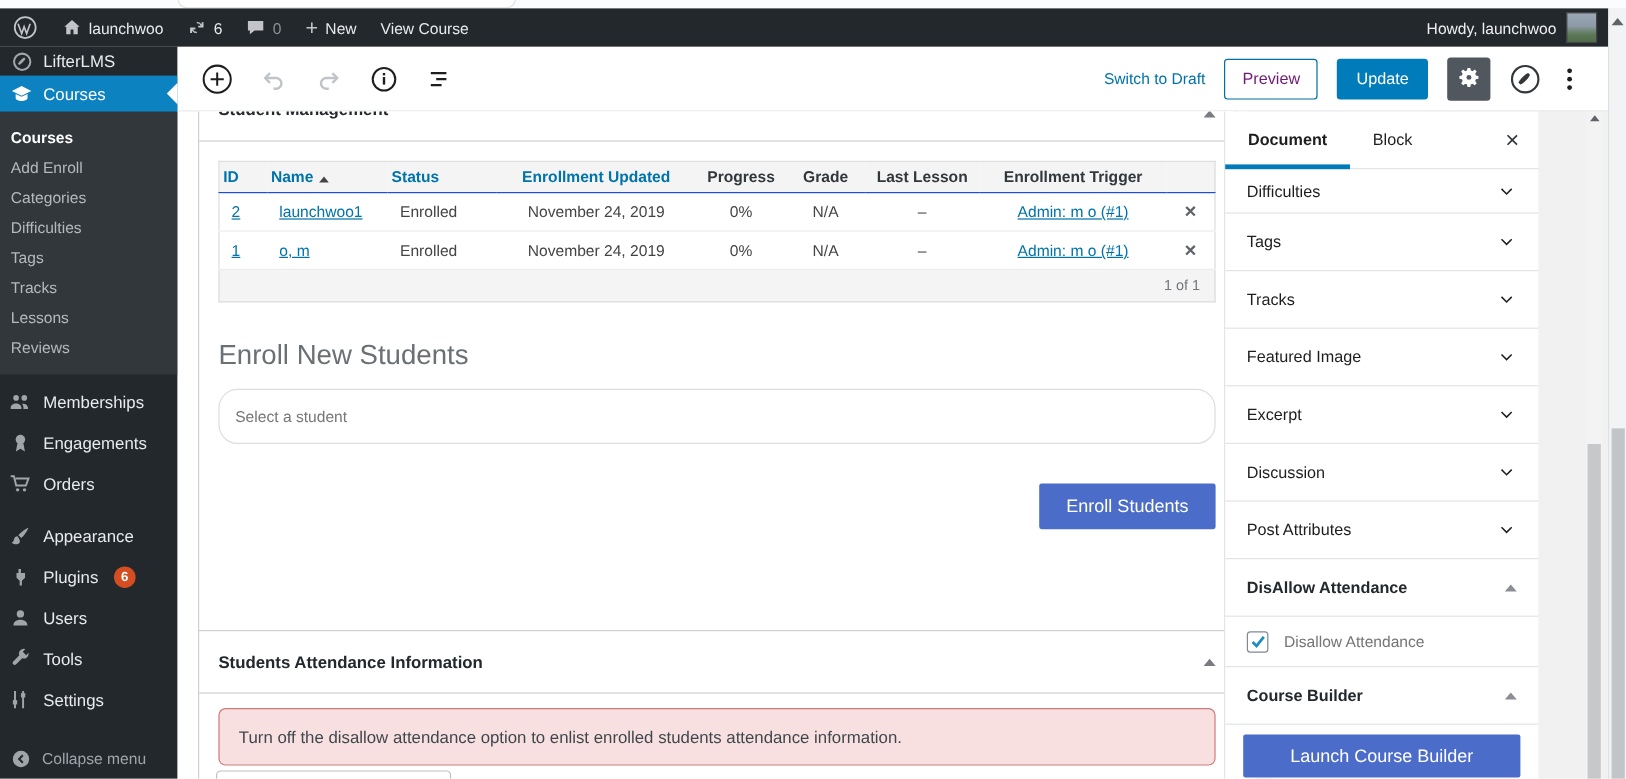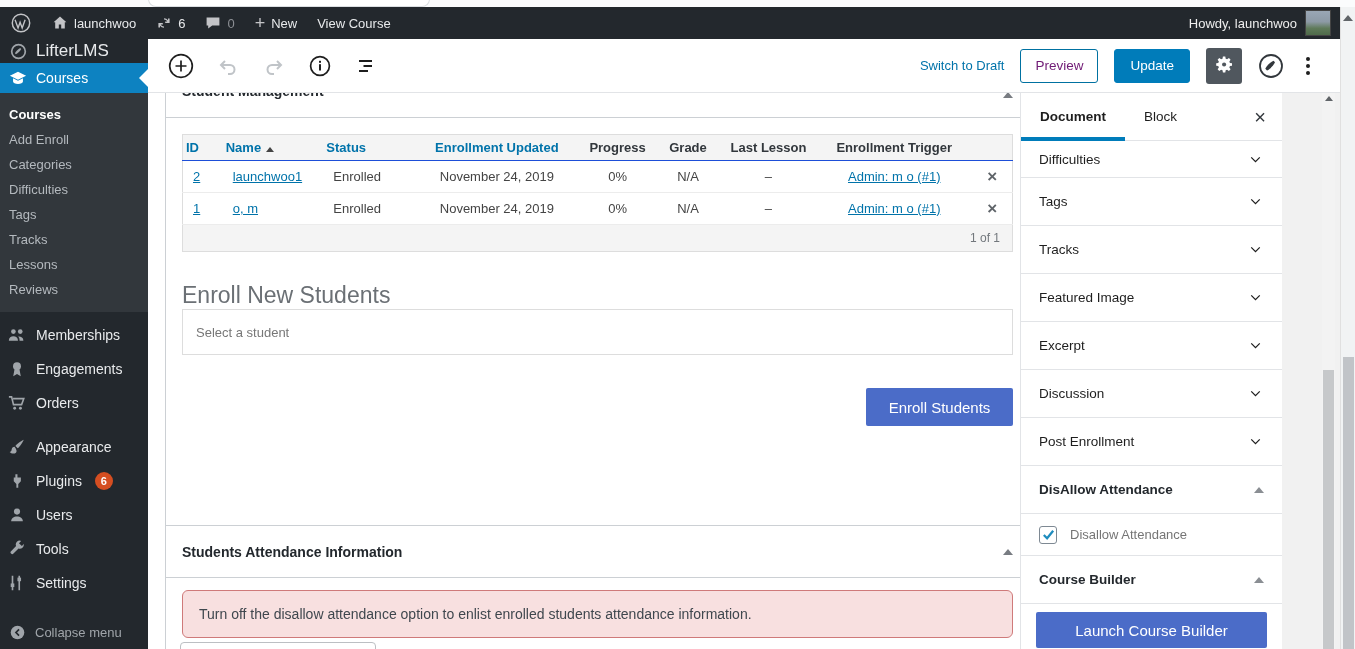--- a/index.html
+++ b/index.html
@@ -13,21 +13,21 @@
 
 .admin-bar { position:absolute; left:0; top:7px; width:1340px; height:32px; background:#23282d; color:#eee; display:flex; align-items:center; }
 .ab-item { display:flex; align-items:center; gap:6px; padding:0 10px; height:32px; color:#e8eaec; cursor:pointer; }
 .ab-item .cnt-muted { color:#8c8f94; }
 .ab-right { margin-left:auto; display:flex; align-items:center; gap:8px; padding-right:9px; }
 .avatar { width:26px; height:26px; background:linear-gradient(180deg,#9aa7b5 0%,#8d9aa6 45%,#5f7a5a 72%,#4e6b4a 100%); border:1px solid #444; }
 .abi { color:#b7bcc1; display:inline-flex; }
 
 
 .nav-side { position:absolute; left:0; top:39px; width:148px; height:610px; background:#23282d; color:#eee; }
-.plugin-row { height:24px; display:flex; align-items:center; gap:8px; padding:0 8px; font-size:17px; color:#e8eaec; cursor:pointer; }
+.plugin-row { height:24px; display:flex; align-items:center; gap:8px; padding:0 8px; font-size:14px; color:#e8eaec; cursor:pointer; }
 .active-row { height:30px; display:flex; align-items:center; gap:8px; padding:0 8px; background:#0d82c1; color:#fff; font-size:14px; position:relative; cursor:pointer; }
 .active-row .notch { position:absolute; right:0; top:50%; margin-top:-9px; width:0; height:0; border-top:9px solid transparent; border-bottom:9px solid transparent; border-right:9px solid #fff; }
 .submenu { background:#32373c; padding:9px 0 10px; }
 .submenu div { padding:5px 4px 5px 9px; font-size:13px; color:#b4b9be; cursor:pointer; }
 .submenu div.cur { color:#fff; font-weight:bold; }
 .menu-list { margin-top:6px; }
 .menu-row { height:34px; display:flex; align-items:center; gap:9px; padding:0 7px; font-size:14px; color:#e8eaec; cursor:pointer; }
 .menu-ico { width:20px; display:inline-flex; justify-content:center; color:#a0a5aa; }
 .menu-sep { height:10px; }
 .badge { min-width:18px; height:18px; border-radius:50%; background:#d54e21; color:#fff; font-size:11px; font-weight:bold; display:inline-flex; align-items:center; justify-content:center; margin-left:4px; padding:0 4px; }
@@ -71,21 +71,21 @@
 table.enroll thead th.sortable { color:#0073aa; }
 table.enroll thead th.al { text-align:left; }
 table.enroll tbody td { padding:7px 10px; border-bottom:1px solid #ececec; color:#444; text-align:center; }
 table.enroll tbody td.al { text-align:left; }
 table.enroll a { color:#0073aa; text-decoration:underline; cursor:pointer; }
 .sort-asc { display:inline-block; width:0; height:0; border-left:4px solid transparent; border-right:4px solid transparent; border-bottom:5px solid #444; margin-left:5px; }
 .x-remove { color:#5f6469; font-weight:bold; font-size:17px; line-height:1; cursor:pointer; }
 .tfoot-row { background:#f4f4f4; padding:6px 12px; font-size:12px; color:#72777c; text-align:right; border:1px solid #ddd; border-top:none; }
 
 .enroll-new-h { margin-top:30px; }
-.select-student { width:100%; height:46px; border:1px solid #ddd; border-radius:0; padding:0 13px; font-size:13px; font-family:inherit; color:#32373c; }
+.select-student { margin-top:15px; width:100%; height:46px; border:1px solid #ddd; border-radius:16px; padding:0 13px; font-size:13px; font-family:inherit; color:#32373c; }
 .select-student::placeholder { color:#777; }
 .btn-row { margin-top:33px; text-align:right; }
 .btn-enroll { width:147px; height:38px; background:#4b6cc8; color:#fff; border:none; border-radius:2px; font-size:15px; font-family:inherit; cursor:pointer; }
 
 .alert { margin:12px 16px; border:1px solid #cf7a7a; background:#f8e0e0; border-radius:6px; padding:15px 16px; font-size:14px; color:#3f474e; }
 .partial-box { position:absolute; left:32px; top:549px; width:196px; height:22px; background:#fff; border:1px solid #bcbfc3; border-radius:4px; }
 
 
 .sb { position:absolute; background:#f1f1f1; }
 .sb .arrow-up { position:absolute; left:50%; transform:translateX(-50%); width:0; height:0; border-left:5px solid transparent; border-right:5px solid transparent; border-bottom:6px solid #606468; cursor:pointer; }
@@ -480,21 +480,21 @@
   </div>
   <div class="panel">
     <span>Discussion</span>
     <span class="chev">
         <svg width="17" height="17" viewBox="0 0 24 24">
           <path d="M6 9l6 6 6-6" fill="none" stroke="#1e1e1e" stroke-width="1.8"></path>
         </svg>
       </span>
   </div>
   <div class="panel">
-    <span>Post Enrollment</span>
+    <span>Post Attributes</span>
     <span class="chev">
         <svg width="17" height="17" viewBox="0 0 24 24">
           <path d="M6 9l6 6 6-6" fill="none" stroke="#1e1e1e" stroke-width="1.8"></path>
         </svg>
       </span>
   </div>
   <div class="panel mbx">
     <span>DisAllow Attendance</span>
     <span class="tri-up"></span>
   </div>

